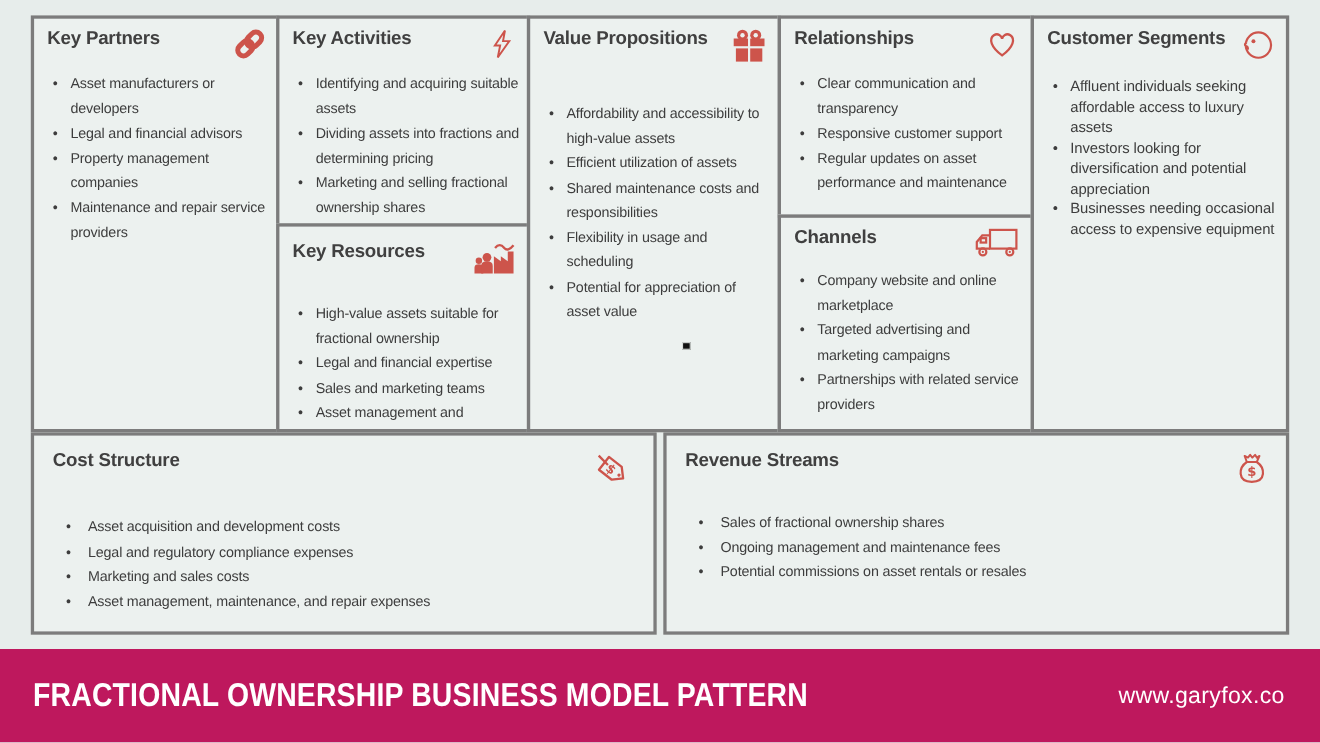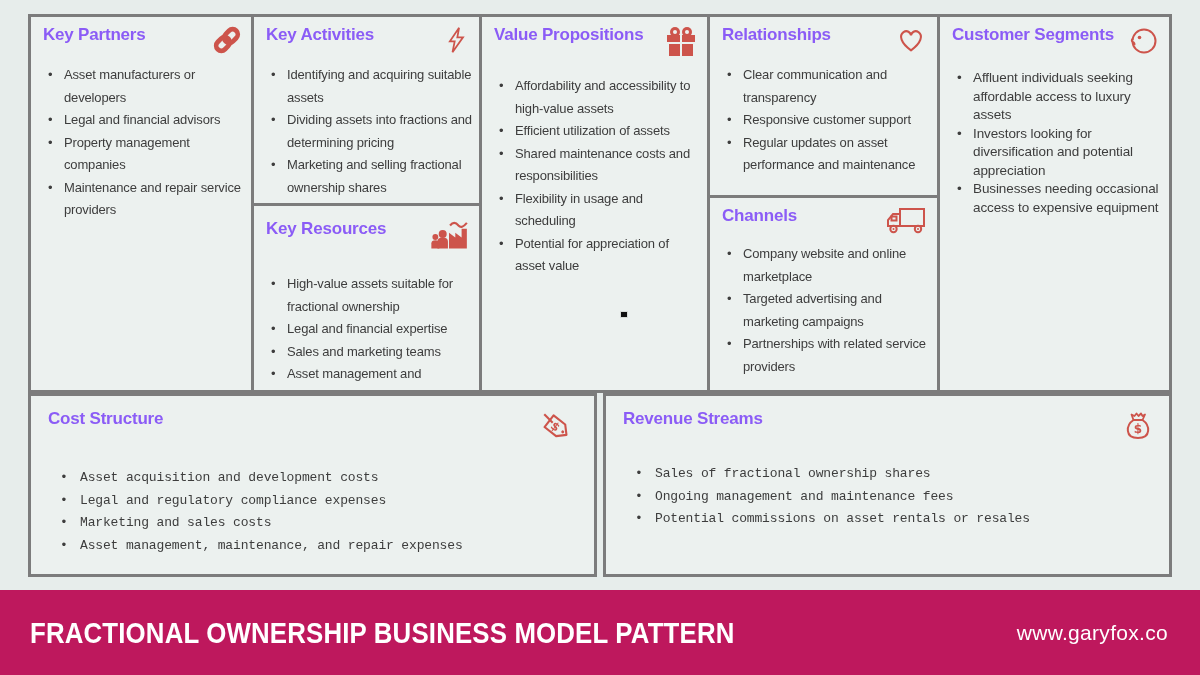--- a/index.html
+++ b/index.html
@@ -18,21 +18,21 @@
     padding: 5px 5px 5px 9px;
     overflow: hidden;
   }
   .box-header {
     display: flex;
     justify-content: space-between;
     align-items: flex-start;
     padding: 3px 4px 0 3px;
   }
   .box-title {
-    color: #8b5cf6;
+    color: #404040;
     font-size: 17px;
     font-weight: bold;
     letter-spacing: -0.2px;
     line-height: 1.2;
   }
   .icon { flex: 0 0 auto; }
   ul.bullets {
     list-style: none;
     margin: 5px 0 0 0;
     padding: 0;
@@ -50,27 +50,27 @@
   .b-kr   { left: 251px; top: 203px; width: 231px; height: 190px; }
   .b-vp   { left: 479px; top: 14px;  width: 231px; height: 379px; }
   .b-rel  { left: 707px; top: 14px;  width: 233px; height: 184px; }
   .b-ch   { left: 707px; top: 195px; width: 233px; height: 198px; }
   .b-cs   { left: 937px; top: 14px;  width: 235px; height: 379px; }
   .b-cost { left: 28px;  top: 393px; width: 569px; height: 184px; }
   .b-rev  { left: 603px; top: 393px; width: 569px; height: 184px; }
 
   .b-kr .box-header { padding-top: 8px; gap: 35px; }
   .b-kr ul.bullets { margin-top: 16px; }
-  .b-vp ul.bullets { margin-top: 12px; }
+  .b-vp ul.bullets { margin-top: 28px; }
   .b-ch ul.bullets { margin-top: 3px; }
 
   .b-cs ul.bullets { line-height: 18.5px; font-size: 13.5px; letter-spacing: -0.1px; margin-top: 6px; }
 
   .b-cost .box-header, .b-rev .box-header { padding: 8px 10px 0 8px; gap: 47px; }
-  .b-cost ul.bullets, .b-rev ul.bullets { margin: 14px 0 0 12px; font-family: Liberation Mono, monospace; }
+  .b-cost ul.bullets, .b-rev ul.bullets { margin: 14px 0 0 12px; }
   .b-cost ul.bullets li, .b-rev ul.bullets li { padding-left: 28px; }
 
   .footer {
     position: absolute;
     left: 0; top: 590px;
     width: 1200px; height: 85px;
     background: #be185d;
     color: #ffffff;
     display: flex;
     align-items: center;

